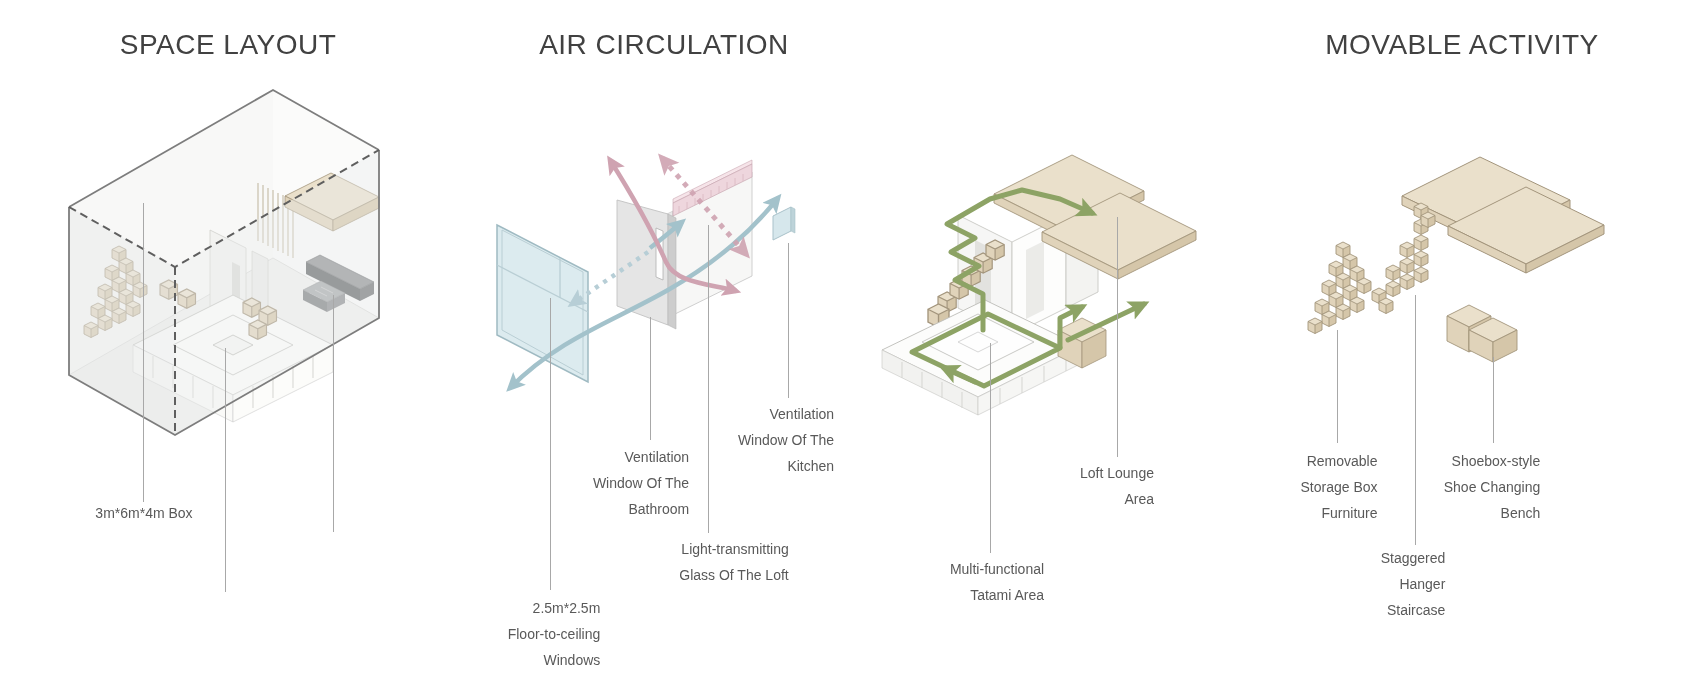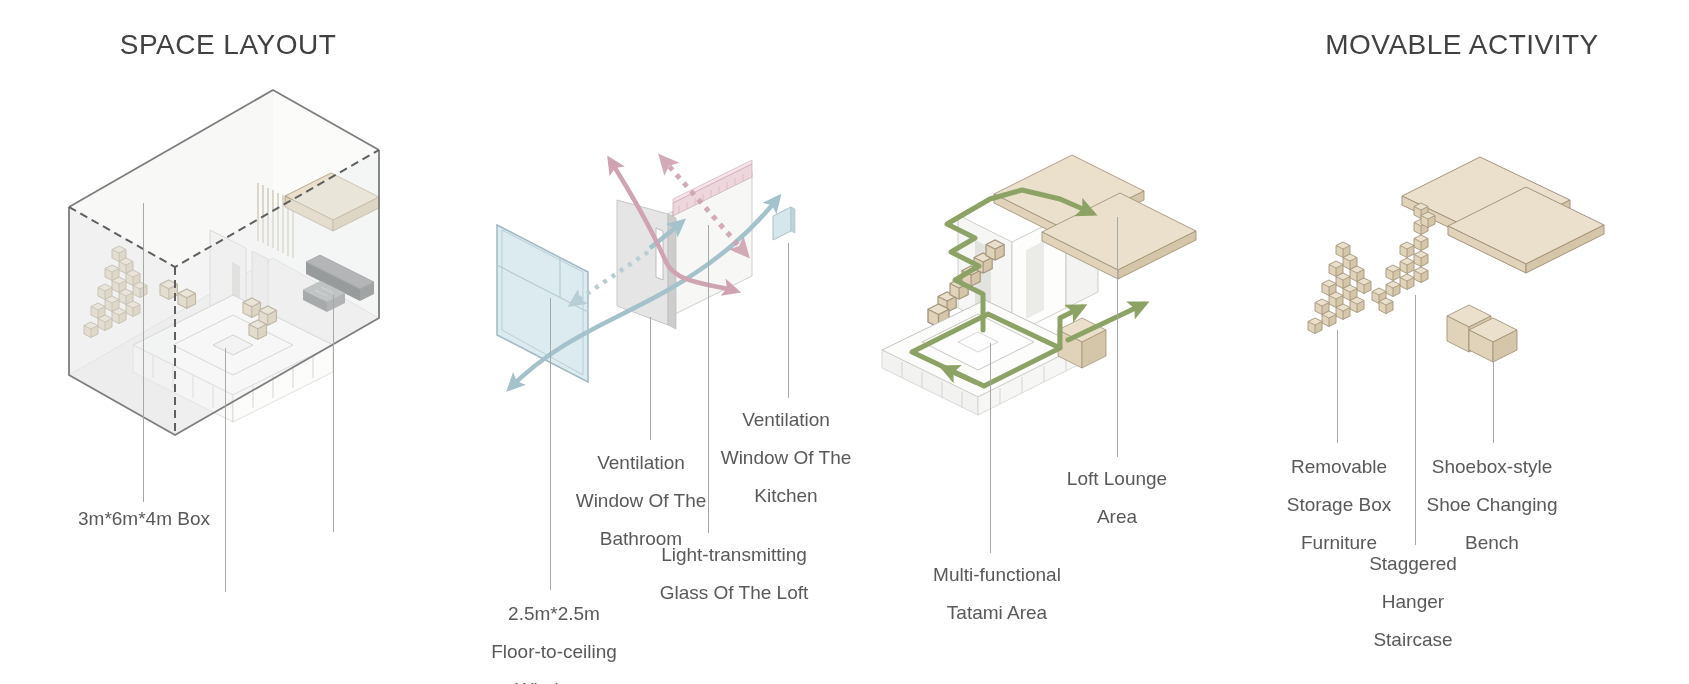--- a/index.html
+++ b/index.html
@@ -1,21 +1,21 @@
 <!DOCTYPE html>
 <html style="--title-color: #414141; --label-color: #595959; --leader-color: #a8a8a8; --outline: #7d7d7d; --tan-top: #eae0cb; --tan-left: #e0d3ba; --tan-right: #d5c6a9; --tan-edge: #a3957c; --green: #8da365; --blue: #a3c2cb; --blue-dot: #b7ced6; --pink: #cfa3b1; --pink-strip: #eed6dd; --glass: #d6e7ec; --glass-edge: #9fbac2; --wall-gray: #e5e5e5; --hob-top: #8e9092; --hob-front: #626466;"><head>
 <meta charset="utf-8">
 <style>
   html,body{margin:0;padding:0;background:#ffffff;}
   #stage{position:relative;width:1683px;height:684px;background:#fff;overflow:hidden;
          font-family:"Liberation Sans","DejaVu Sans",sans-serif;}
   .panel-title{position:absolute;transform:translateX(-50%);top:29px;font-size:28px;
          font-weight:300;color:var(--title-color,#414141);letter-spacing:0.5px;white-space:nowrap;}
-  .diagram-label{position:absolute;transform:translateX(-50%);text-align:center;
-         white-space:pre-line;font-size:19px;line-height:38px;font-weight:300;
+  .diagram-label{position:absolute;transform:translateX(-50%);text-align:right;
+         white-space:pre-line;font-size:14px;line-height:26px;font-weight:300;
          color:var(--label-color,#595959);}
   .leader{position:absolute;width:1px;background:var(--leader-color,#a8a8a8);}
   svg{position:absolute;overflow:visible;}
 </style>
 </head>
 <body>
 
 <div id="stage">
 
   <svg width="0" height="0">
@@ -137,20 +137,21 @@
       <path d="M69,207 L175,267 L379,150 M175,267 L175,435" stroke="#5f5f5f" stroke-width="2" stroke-dasharray="8 5"></path>
     </g>
   </svg>
 
   <div class="leader" style="left:143px;top:203px;height:299px"></div>
   <div class="leader" style="left:333px;top:295px;height:237px"></div>
   <div class="leader" style="left:225px;top:348px;height:244px"></div>
 
   <div class="diagram-label" style="left:144px;top:500px">3m*6m*4m Box</div>
 
+  <div class="panel-title" style="left:664px">AIR CIRCULATION</div>
 
   <svg style="left:440px;top:80px" width="410" height="330" viewBox="440 80 410 330">
 
     <g>
       <polygon points="665,215 673,211 673,315 665,319" fill="#e9e9e9" stroke="#c9c9c9" stroke-width="0.7"></polygon>
       <polygon points="673,211 752,172 752,276 673,315" fill="#f7f7f6" stroke="#c9c9c9" stroke-width="0.9"></polygon>
       <polygon points="673,199 752,160 752,164 673,203" fill="#f6e4e9" stroke="#c9a8b2" stroke-width="0.6"></polygon>
       <polygon points="673,203 752,164 752,177 673,216" style="fill:var(--pink-strip)" stroke="#c9a8b2" stroke-width="0.7"></polygon>
       <path d="M679,206 L679,213 M687,202 L687,209 M695,198 L695,205 M703,194 L703,201 M711,190 L711,197 M719,186 L719,193 M727,182 L727,189 M735,178 L735,185 M743,174 L743,181" stroke="#d8b7c1" stroke-width="0.8"></path>
     </g>

